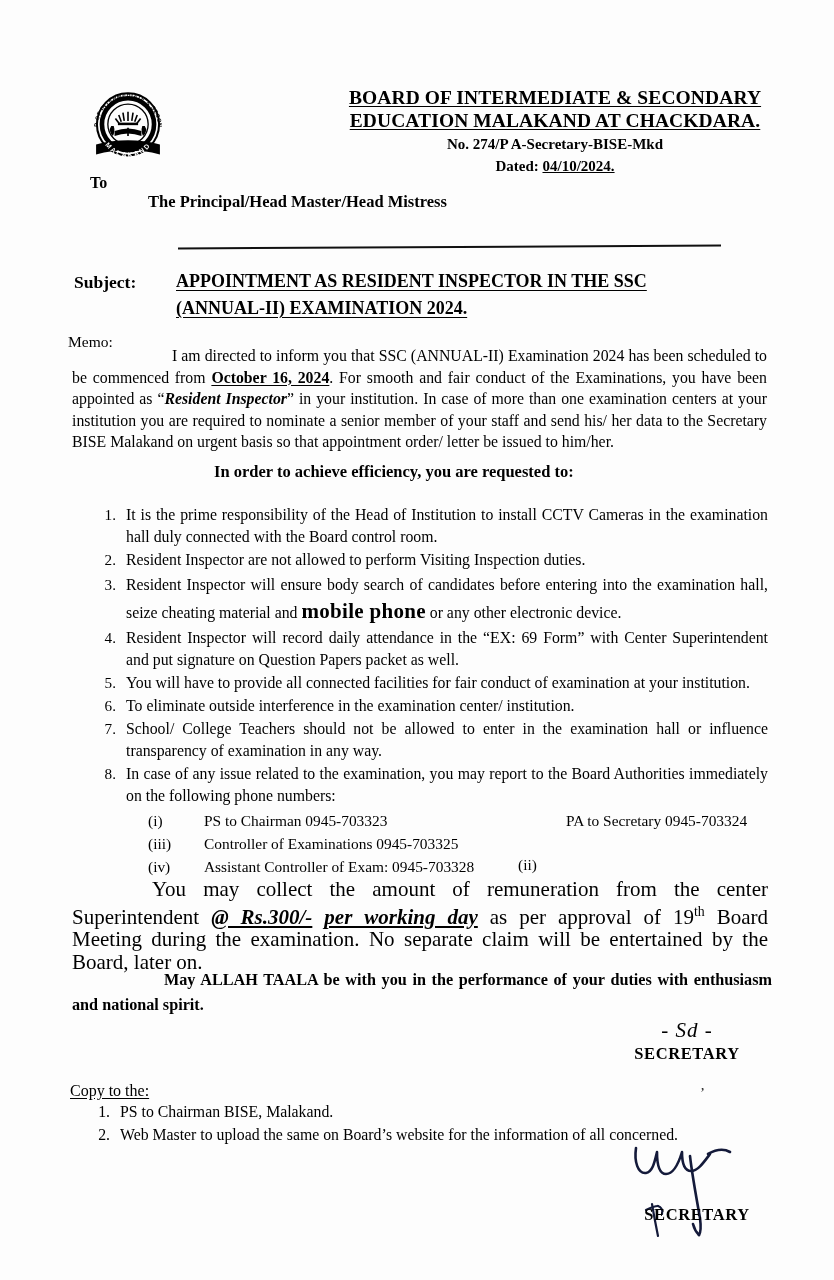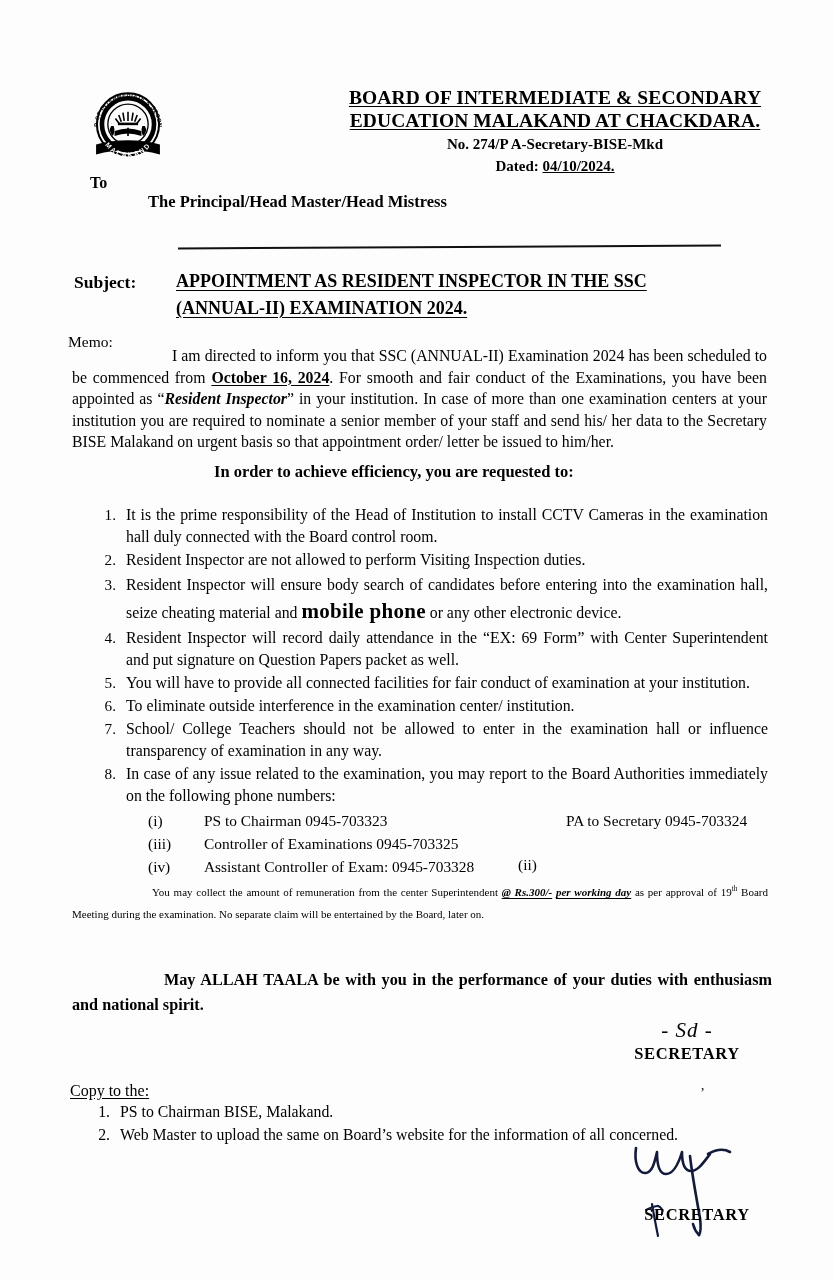--- a/index.html
+++ b/index.html
@@ -187,21 +187,21 @@
   .sub-txt { position: absolute; left: 56px; top: 0; white-space: nowrap;}
   .sub-rn2 { position: absolute; left: 370px; top: 16px; width: 34px; margin-top: 28px; }
   .sub-txt2 { position: absolute; left: 418px; top: 0; white-space: nowrap;}
 
   
   .remuneration {
     position: absolute;
     left: 72px;
     top: 878px;
     width: 696px;
-    font-size: 11px;
+    font-size: 21px;
     line-height: 22.5px;
     text-align: justify;
     text-indent: 80px;
   }
   .biu { font-weight: bold; font-style: italic; text-decoration: underline; text-underline-offset: 2px;}
   sup { font-size: 0.66em; vertical-align: super; }
 
   
   .closing {
     position: absolute;

